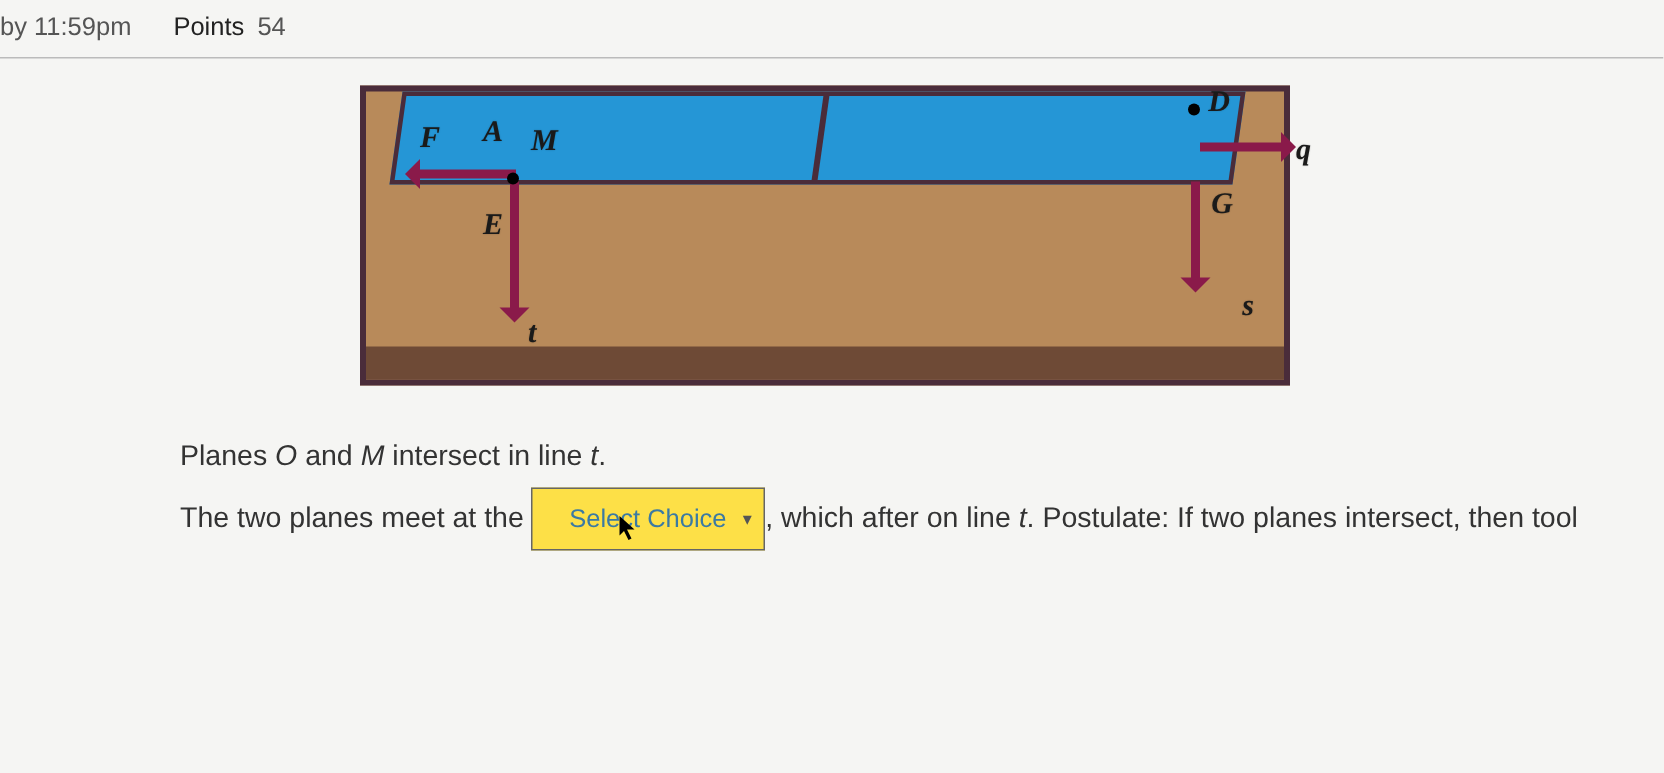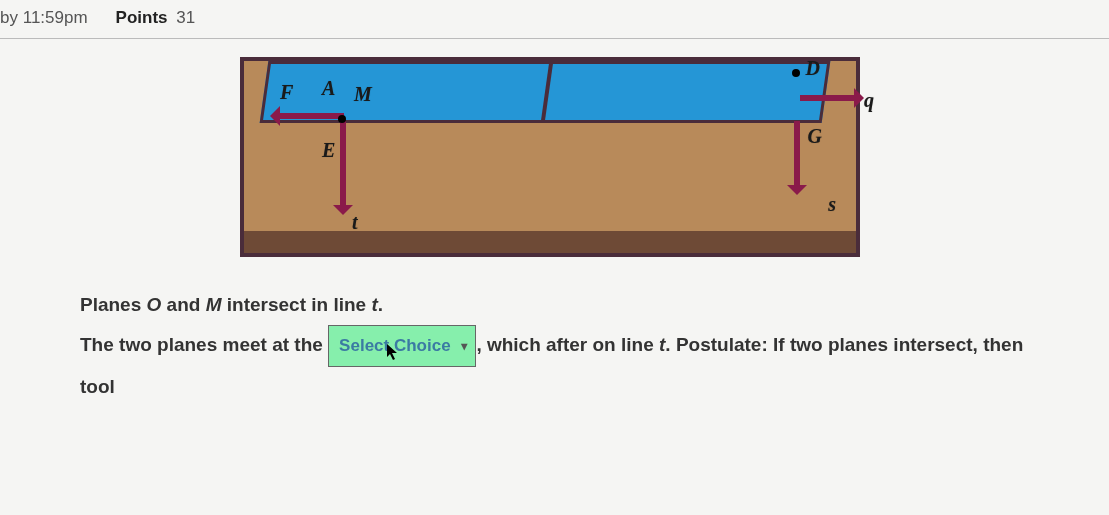--- a/index.html
+++ b/index.html
@@ -15,21 +15,21 @@
   .meta-bar {
     display: flex;
     align-items: baseline;
     gap: 28px;
     padding: 8px 0 10px 0;
     border-bottom: 1px solid #bbb;
     font-size: 17px;
     color: #444;
     text-align: center;
   }
-  .meta-bar .label { font-weight: 700; color: #222; margin-right: 4px; }
+  .meta-bar .label { font-weight: 400; color: #222; margin-right: 4px; }
   .meta-bar .value { font-weight: 400; color: #555; }
   .meta-item { white-space: nowrap; }
 
   .figure-wrap {
     margin: 18px 0 0 240px;
     width: 620px;
     height: 200px;
     position: relative;
     border: 4px solid #4a2c3a;
     background: #b88a5a;
@@ -93,35 +93,34 @@
   .dot { position:absolute; width:8px; height:8px; background:#000; border-radius:50%; }
   .dot.A { left: 94px; top: 54px; }
   .dot.D { right: 56px; top: 8px; }
 
   .brown-shadow {
     position:absolute; left:0; right:0; bottom:0; height:22px;
     background:#6e4a36;
   }
 
   .question {
-    margin: 28px 0 0 80px;
+    margin: 28px 0 0 120px;
     font-size: 19px;
     line-height: 2.1;
     color: #333;
     max-width: 980px;
-    font-weight: bold;
   }
   .question .it { font-style: italic; }
   .select-box {
     display: inline-block;
     border: 1.5px solid #666;
     color: #3b7aa3;
-    padding: 2px 8px 2px 10px;
+    padding: 2px 8px 2px 24px;
     font-size: 17px;
-    background: #86efac;
+    background: #fde047;
     vertical-align: baseline;
     position: relative;
   }
   .select-box .chev {
     display: inline-block;
     margin-left: 6px;
     font-size: 12px;
     color: #555;
     transform: translateY(-1px);
   }
@@ -136,21 +135,21 @@
 </head>
 <body>
 
 <div class="meta-bar">
   <span class="meta-item">
     <span class="value">by</span>
     <span class="value">11:59pm</span>
   </span>
   <span class="meta-item">
     <span class="label">Points</span>
-    <span class="value">31</span>
+    <span class="value">54</span>
   </span>
 </div>
 
 <div class="figure-wrap">
   <div class="brown-shadow"></div>
   <div class="blue-plane">
     <div class="blue-mid"></div>
   </div>
   <div class="arrow left-line"></div>
   <div class="arrow t-line"></div>

